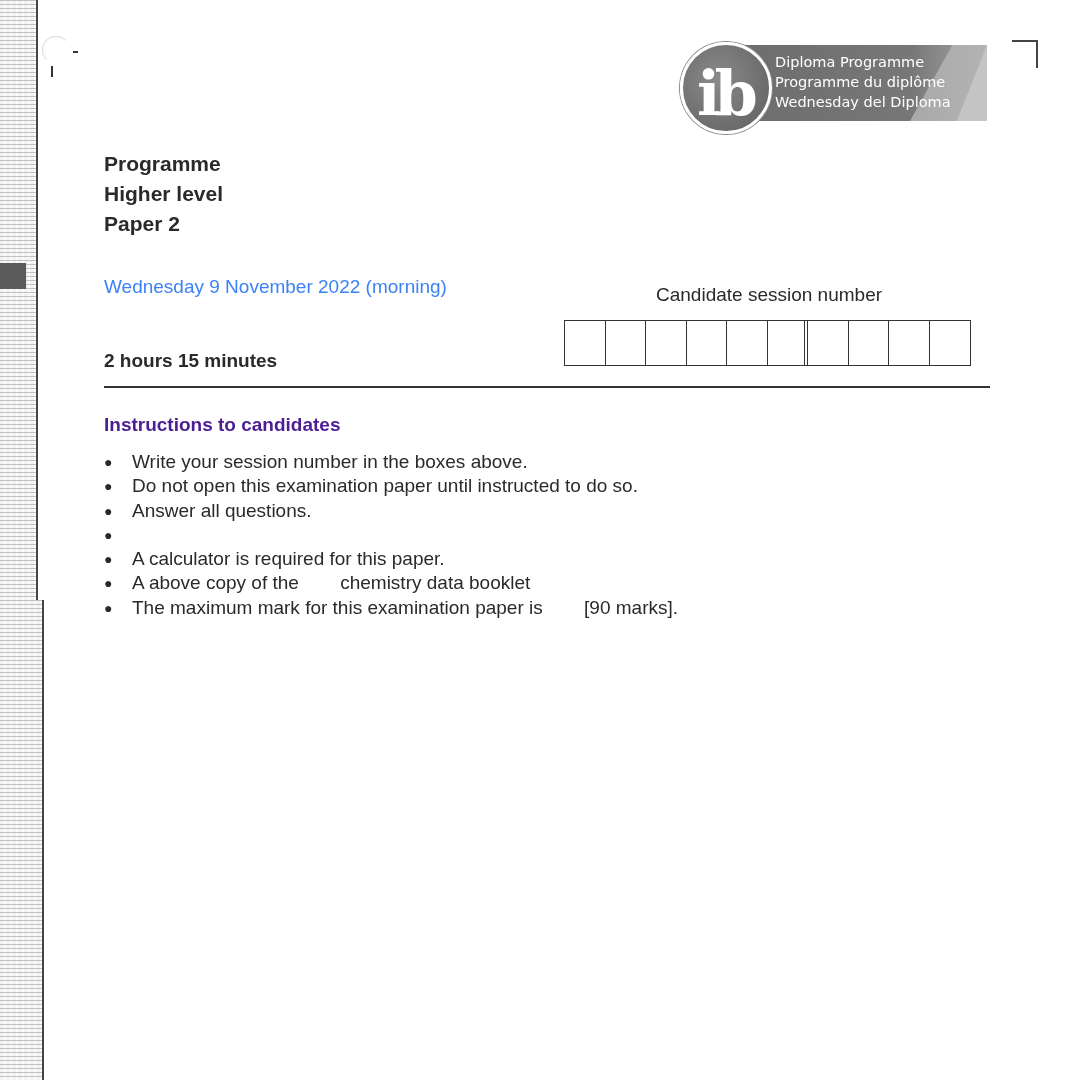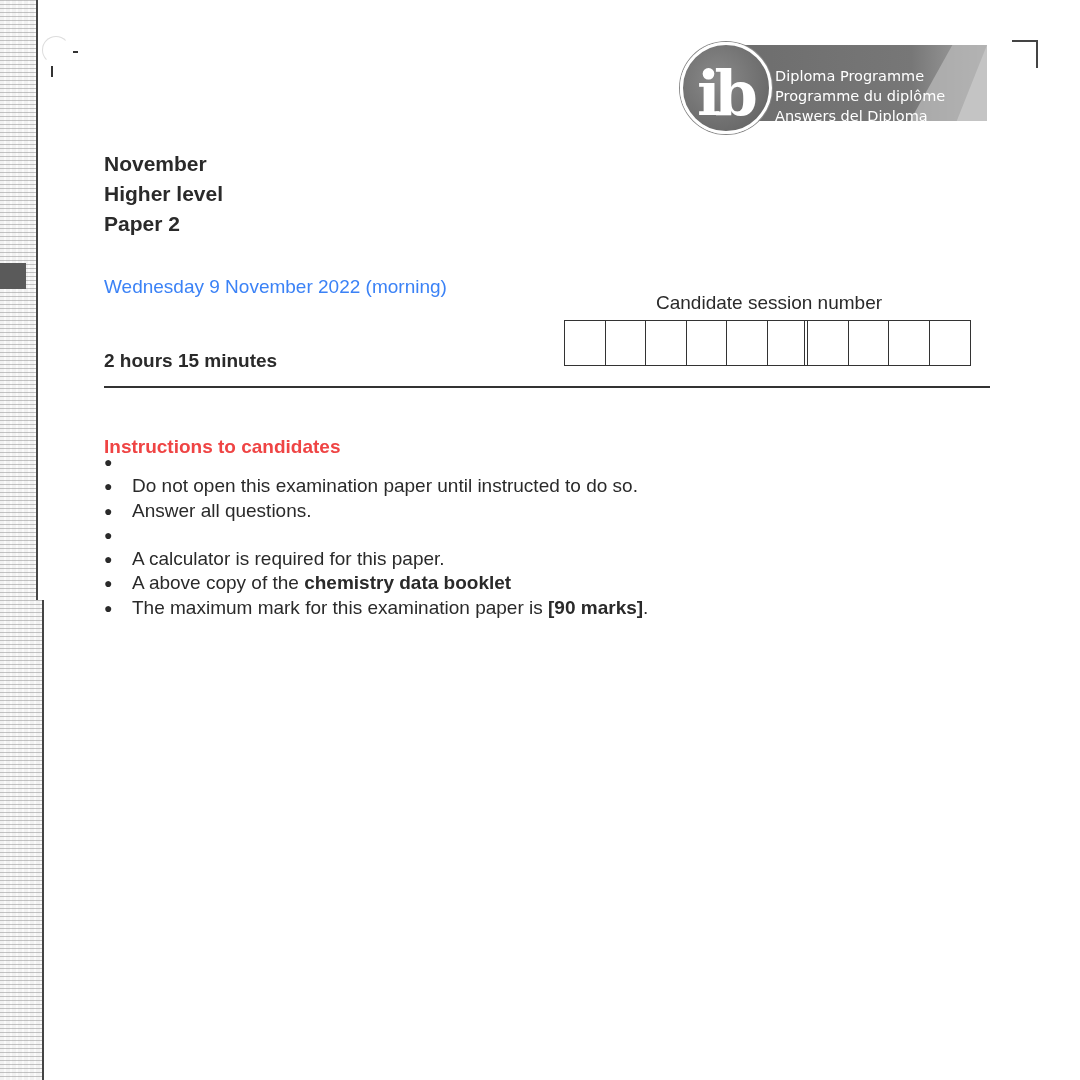--- a/index.html
+++ b/index.html
@@ -46,39 +46,39 @@
       position: absolute; left: 0; top: 0; width: 92px; height: 92px; border-radius: 50%;
       background: radial-gradient(circle at 40% 40%, #8a8a8a, #5e5e5e);
       border: 3px solid #fff; box-sizing: border-box;
       box-shadow: 0 0 0 1px #888;
     }
     .logo-glyph {
       position: absolute; left: 14px; top: 12px; font-family: "DejaVu Serif", serif;
       font-size: 62px; color: #fff; font-weight: bold; letter-spacing: -6px;
     }
     .logo-lines {
-      position: absolute; left: 95px; top: 24px; color: #fff; font-size: 14.5px; line-height: 20px;
+      position: absolute; left: 95px; top: 10px; color: #fff; font-size: 14.5px; line-height: 20px;
       font-family: "DejaVu Sans", sans-serif;
     }
     .subject { position: absolute; left: 104px; top: 149px; font-weight: bold; font-size: 21px; line-height: 30px; color: #2a2a2a; }
     .date { position: absolute; left: 104px; top: 276px; font-size: 19px; color: #3b82f6; }
     .duration { position: absolute; left: 104px; top: 350px; font-size: 19px; color: #2a2a2a; font-weight: bold; }
-    .session-label { position: absolute; left: 656px; top: 292px; font-size: 19px; color: #2a2a2a; text-align: center; }
+    .session-label { position: absolute; left: 656px; top: 284px; font-size: 19px; color: #2a2a2a; text-align: center; }
     .session-boxes {
       position: absolute; left: 564px; top: 320px; display: flex; border: 1.5px solid #333; height: 44px;
     }
     .session-box { width: 40.5px; height: 44px; border-right: 1.5px solid #333; box-sizing: border-box; }
     .session-box:last-child { border-right: none; }
     .session-box.sep { border-right: 4px double #333; }
     .divider { position: absolute; left: 104px; top: 386px; width: 886px; height: 2px; background: #333; }
-    .instr-title { position: absolute; left: 104px; top: 436px; font-weight: bold; font-size: 19px; color: #ef4444; }
+    .instr-title { position: absolute; left: 104px; top: 414px; font-weight: bold; font-size: 19px; color: #4c1d95; }
     .instr-list { position: absolute; left: 104px; top: 450px; margin: 0; padding: 0; list-style: none; font-size: 19px; color: #2a2a2a; }
     .instr-list li { height: 24.3px; line-height: 24.3px; display: flex; }
     .bullet { width: 28px; flex: none; font-size: 14px; }
-    .bold { font-weight: bold; }
+    .bold { font-weight: normal; margin-left: 36px; }
   </style>
 </head>
 <body>
 
 <div class="left-strip"></div>
 <div class="left-strip lower"></div>
 <div class="strip-marker"></div>
 
 <div class="punch-hole"></div>
 <div class="punch-tick1"></div>
@@ -87,26 +87,26 @@
 
 <div class="logo">
   <div class="logo-banner"></div>
   <div class="logo-banner-shade"></div>
   <div class="logo-circle">
     <span class="logo-glyph">ib</span>
   </div>
   <div class="logo-lines">
     <div>Diploma Programme</div>
     <div>Programme du diplôme</div>
-    <div>Answers del Diploma</div>
+    <div>Wednesday del Diploma</div>
   </div>
 </div>
 
 <div class="subject">
-  <div>November</div>
+  <div>Programme</div>
   <div>Higher level</div>
   <div>Paper 2</div>
 </div>
 
 <div class="date">Wednesday 9 November 2022 (morning)</div>
 <div class="duration">2 hours 15 minutes</div>
 
 <div class="session-label">Candidate session number</div>
 <div class="session-boxes">
   <div class="session-box"></div>
@@ -120,20 +120,21 @@
   <div class="session-box"></div>
   <div class="session-box"></div>
 </div>
 
 <div class="divider"></div>
 
 <div class="instr-title">Instructions to candidates</div>
 <ul class="instr-list">
   <li>
       <span class="bullet">●</span>
+      <span>Write your session number in the boxes above.</span>
     </li>
   <li>
       <span class="bullet">●</span>
       <span>Do not open this examination paper until instructed to do so.</span>
     </li>
   <li>
       <span class="bullet">●</span>
       <span>Answer all questions.</span>
     </li>
   <li>

